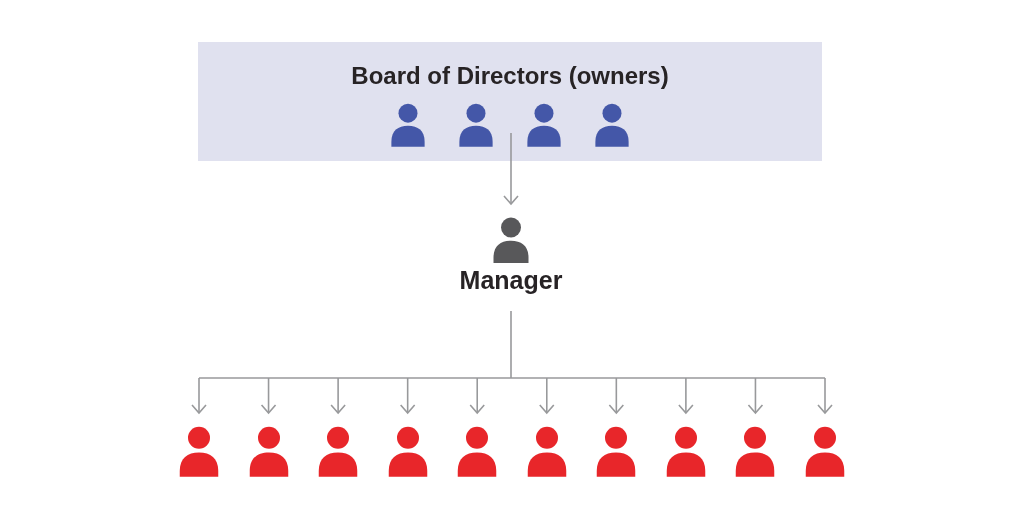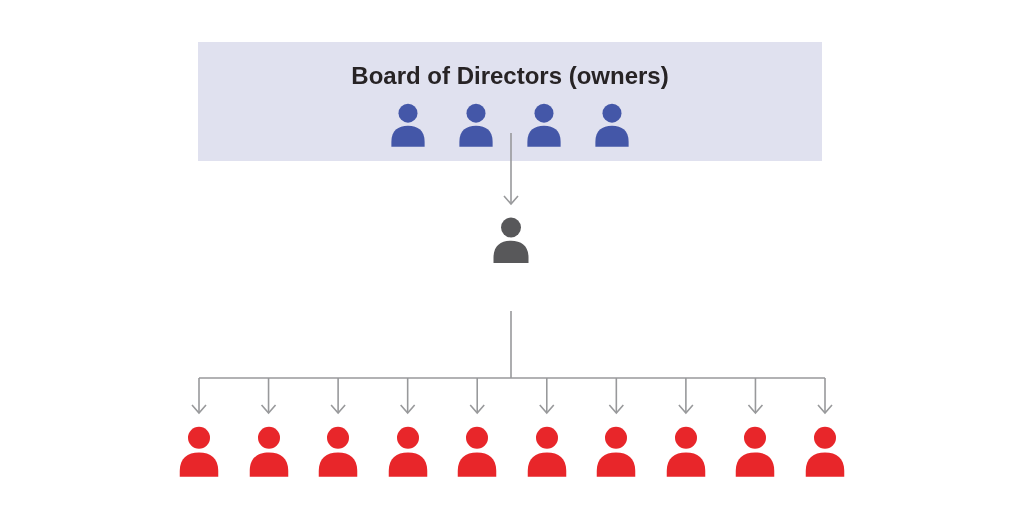--- a/index.html
+++ b/index.html
@@ -136,20 +136,21 @@
         </g>
       </g>
     </svg>
 
   <div class="manager-figure">
       <svg class="person" width="40" height="46" viewBox="0 0 40 46" xmlns="http://www.w3.org/2000/svg">
         <circle cx="20" cy="10.5" r="10" fill="#58585a"></circle>
         <path d="M2.5,46 L2.5,40.5 C2.5,29 9.5,23.8 20,23.8 C30.5,23.8 37.5,29 37.5,40.5 L37.5,46 Z" fill="#58585a"></path>
       </svg>
     </div>
+  <div class="manager-label">Manager</div>
 
   <div class="workers-row">
       <svg class="person" width="44" height="51" viewBox="0 0 40 46" xmlns="http://www.w3.org/2000/svg">
         <circle cx="20" cy="10.5" r="10" fill="#e8262a"></circle>
         <path d="M2.5,46 L2.5,40.5 C2.5,29 9.5,23.8 20,23.8 C30.5,23.8 37.5,29 37.5,40.5 L37.5,46 Z" fill="#e8262a"></path>
       </svg>
       <svg class="person" width="44" height="51" viewBox="0 0 40 46" xmlns="http://www.w3.org/2000/svg">
         <circle cx="20" cy="10.5" r="10" fill="#e8262a"></circle>
         <path d="M2.5,46 L2.5,40.5 C2.5,29 9.5,23.8 20,23.8 C30.5,23.8 37.5,29 37.5,40.5 L37.5,46 Z" fill="#e8262a"></path>
       </svg>

